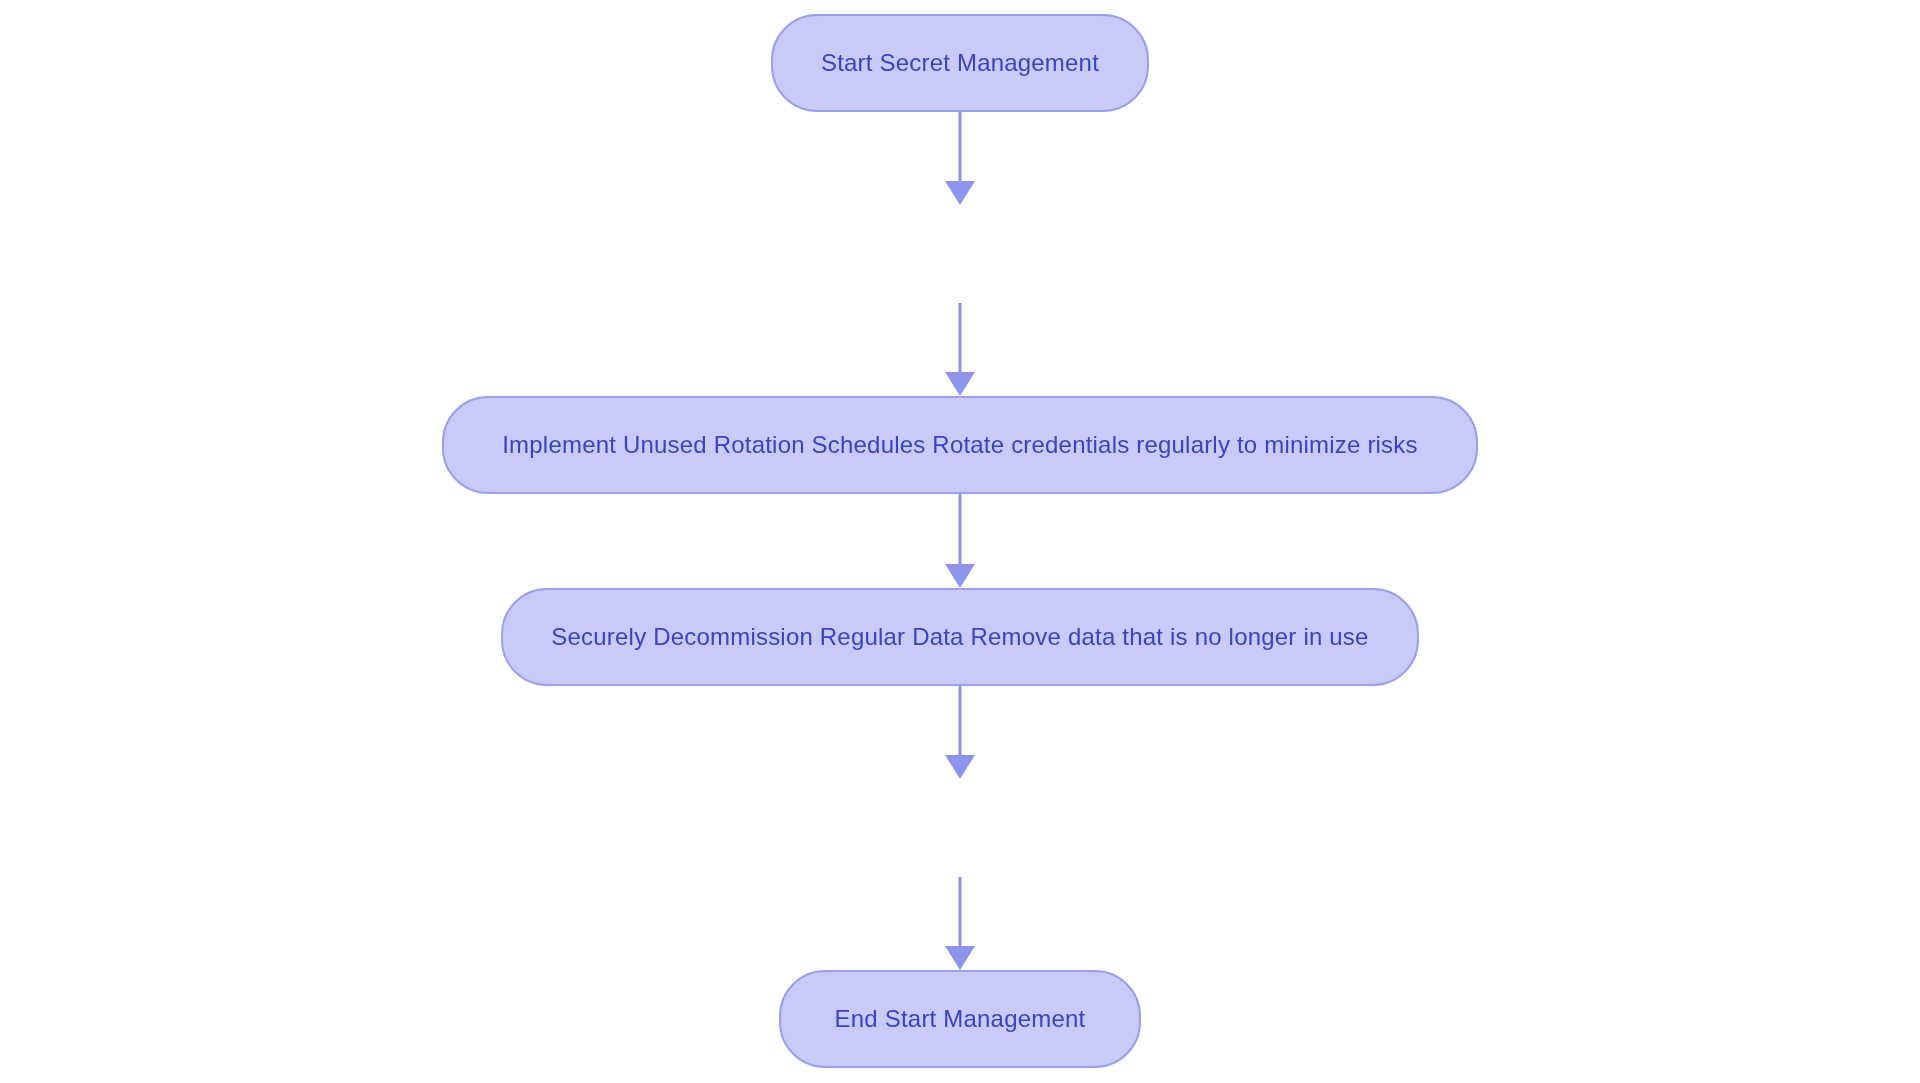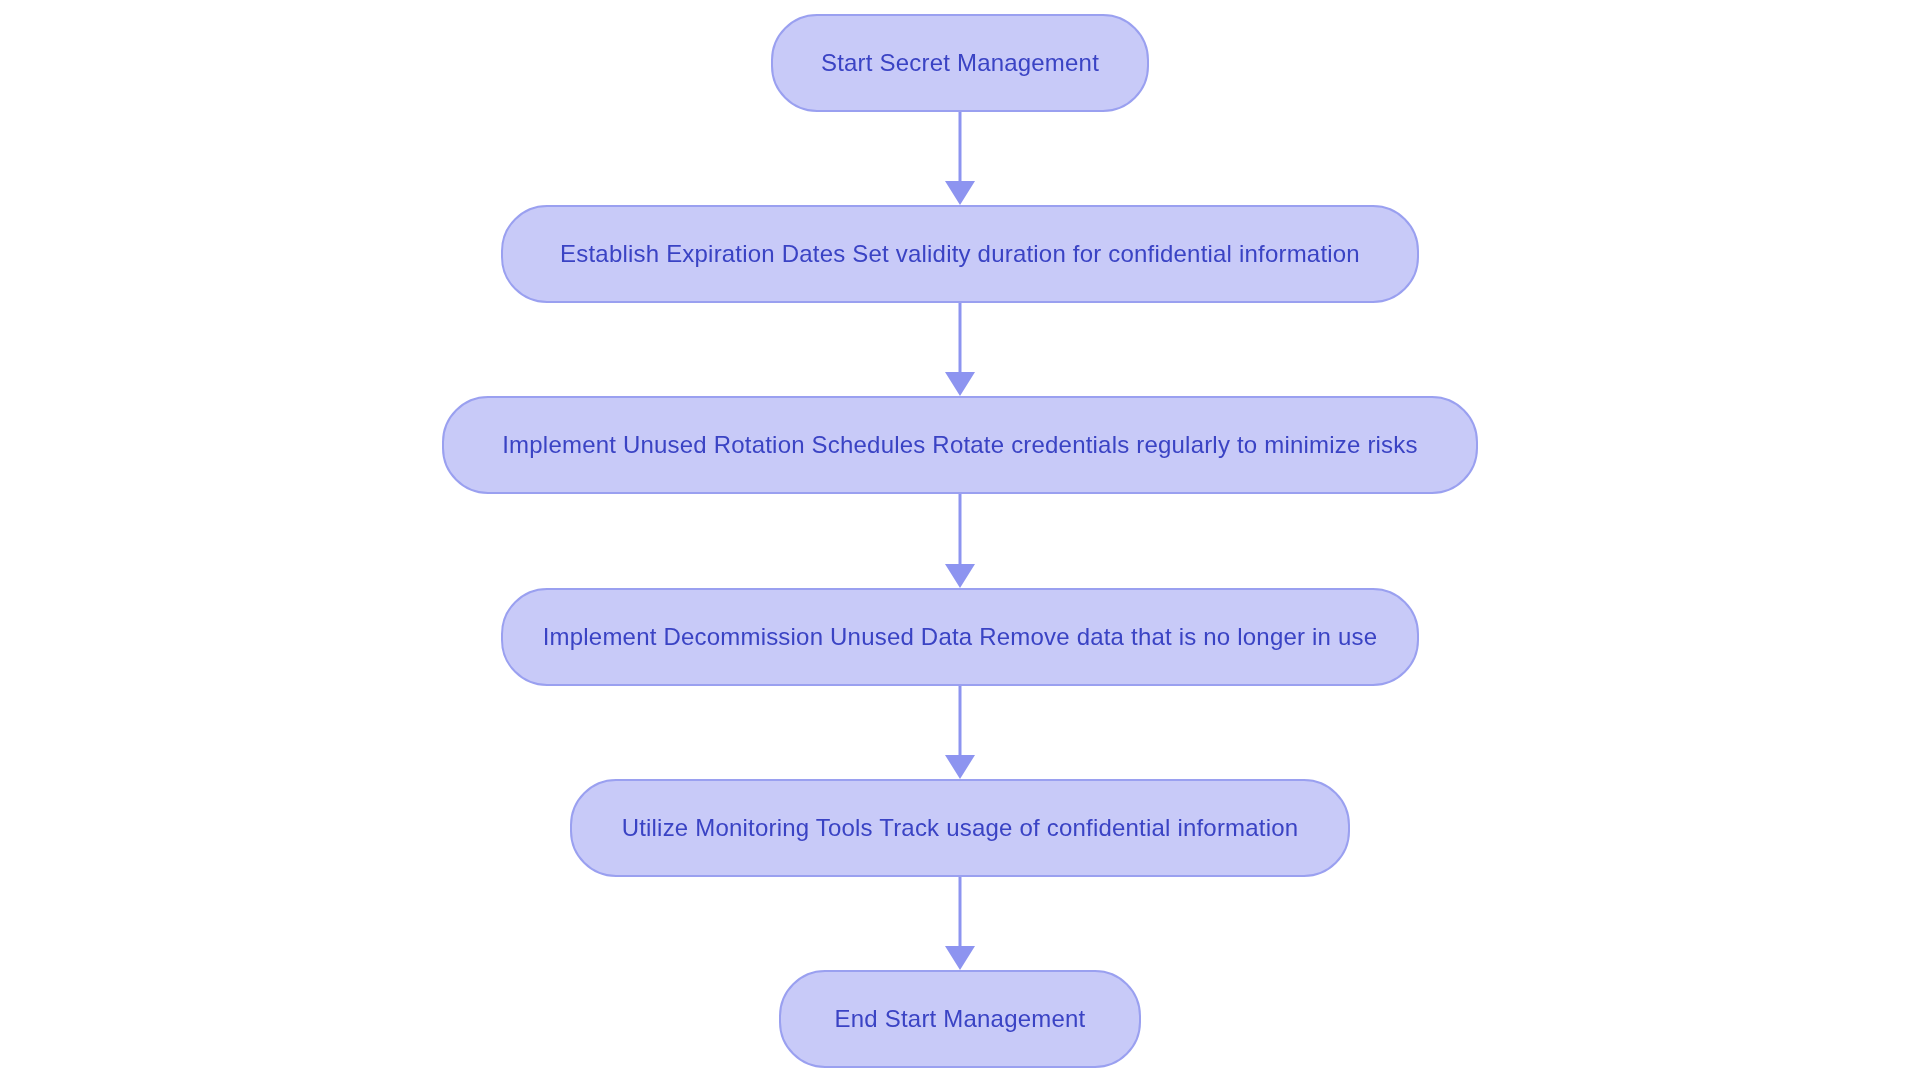--- a/index.html
+++ b/index.html
@@ -62,50 +62,44 @@
 
   <div class="node n1">
     <span>Start Secret Management</span>
   </div>
 
   <svg class="arrow a1" viewBox="0 0 32 93" preserveAspectRatio="none">
     <line x1="16" y1="0" x2="16" y2="71" stroke="currentColor" stroke-width="3"></line>
     <polygon points="1,69 31,69 16,93" fill="currentColor"></polygon>
   </svg>
 
-  <div class="node n2">
-    <span>Establish Expiration Dates Set validity duration for confidential information</span>
-  </div>
 
   <svg class="arrow a2" viewBox="0 0 32 93" preserveAspectRatio="none">
     <line x1="16" y1="0" x2="16" y2="71" stroke="currentColor" stroke-width="3"></line>
     <polygon points="1,69 31,69 16,93" fill="currentColor"></polygon>
   </svg>
 
   <div class="node n3">
     <span>Implement Unused Rotation Schedules Rotate credentials regularly to minimize risks</span>
   </div>
 
   <svg class="arrow a3" viewBox="0 0 32 94" preserveAspectRatio="none">
     <line x1="16" y1="0" x2="16" y2="72" stroke="currentColor" stroke-width="3"></line>
     <polygon points="1,70 31,70 16,94" fill="currentColor"></polygon>
   </svg>
 
   <div class="node n4">
-    <span>Implement Decommission Unused Data Remove data that is no longer in use</span>
+    <span>Securely Decommission Regular Data Remove data that is no longer in use</span>
   </div>
 
   <svg class="arrow a4" viewBox="0 0 32 93" preserveAspectRatio="none">
     <line x1="16" y1="0" x2="16" y2="71" stroke="currentColor" stroke-width="3"></line>
     <polygon points="1,69 31,69 16,93" fill="currentColor"></polygon>
   </svg>
 
-  <div class="node n5">
-    <span>Utilize Monitoring Tools Track usage of confidential information</span>
-  </div>
 
   <svg class="arrow a5" viewBox="0 0 32 93" preserveAspectRatio="none">
     <line x1="16" y1="0" x2="16" y2="71" stroke="currentColor" stroke-width="3"></line>
     <polygon points="1,69 31,69 16,93" fill="currentColor"></polygon>
   </svg>
 
   <div class="node n6">
     <span>End Start Management</span>
   </div>
 

